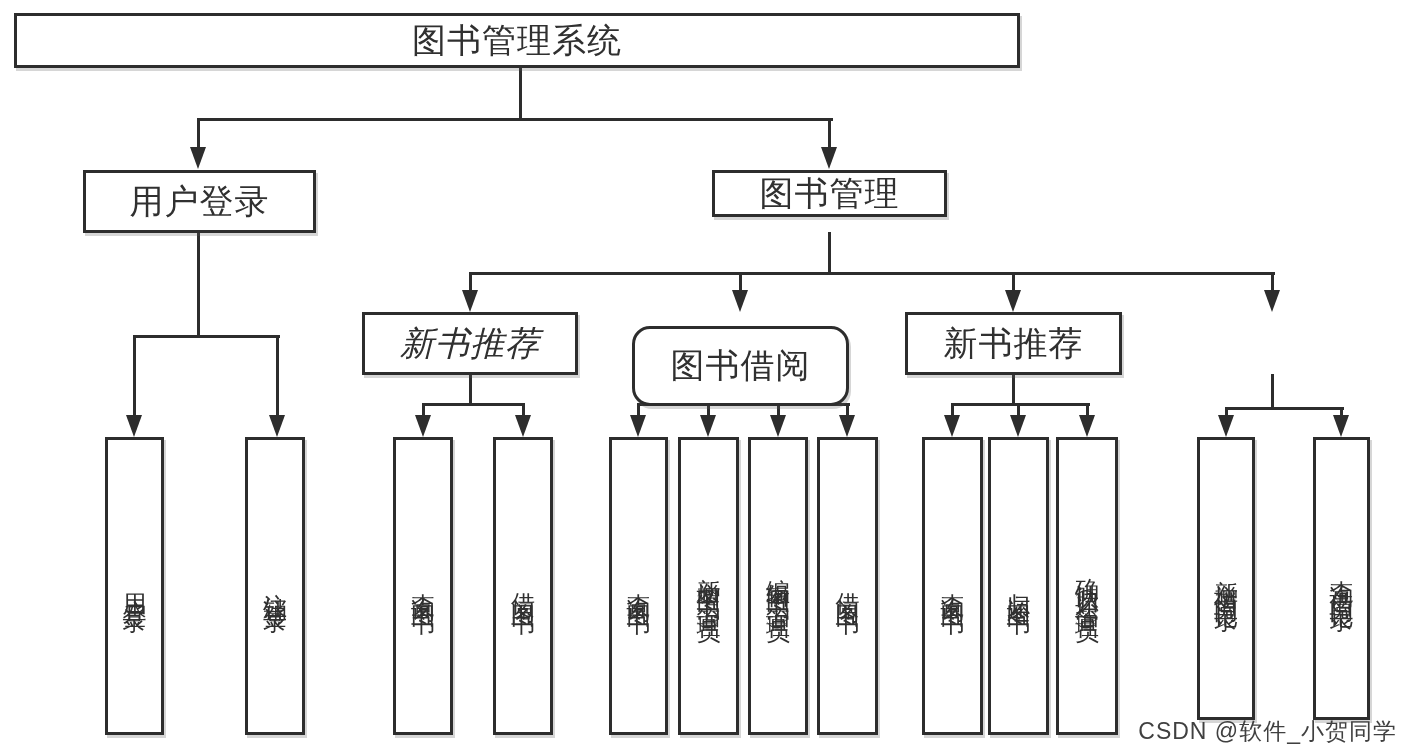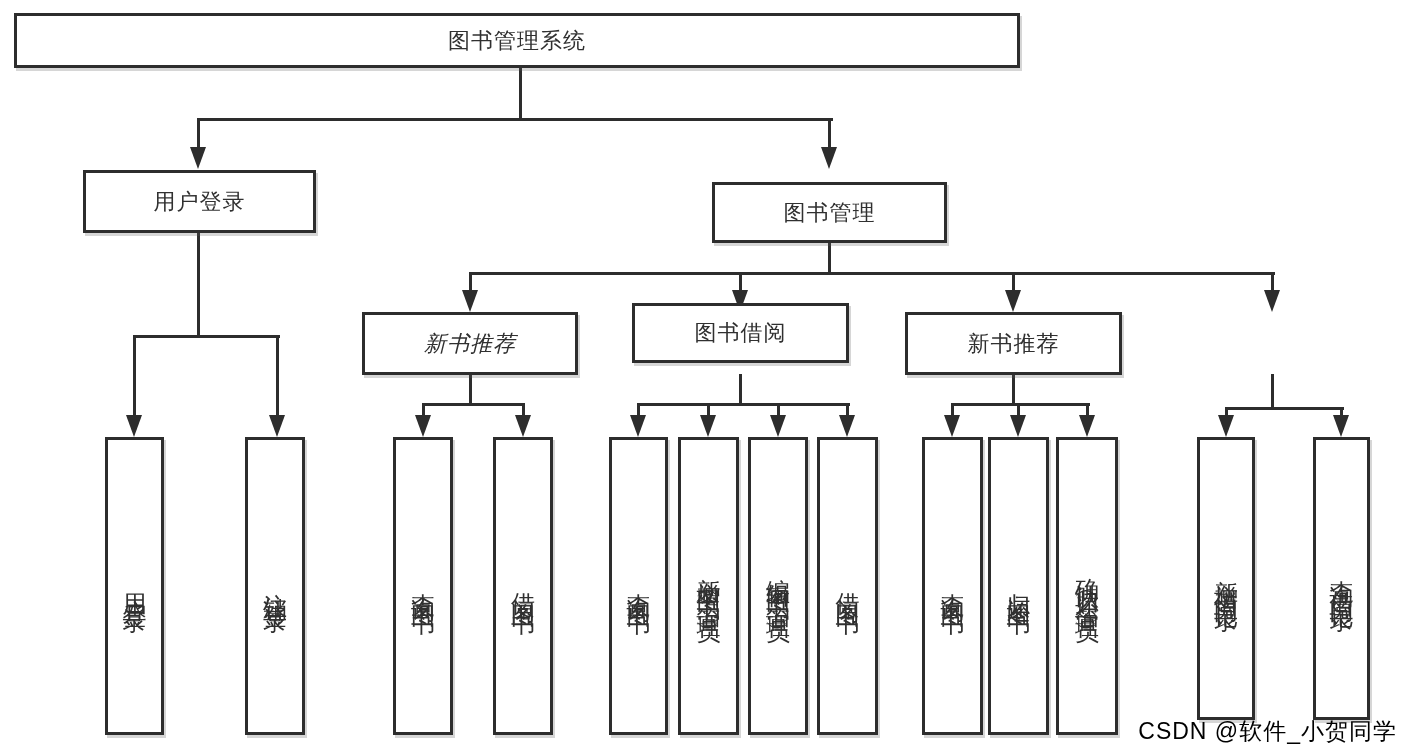--- a/index.html
+++ b/index.html
@@ -10,21 +10,21 @@
     font-family:"Liberation Sans","DejaVu Sans",sans-serif;
     overflow:hidden;
   }
   .box{
     position:absolute;
     border:3px solid #2d2d2d;
     background:#ffffff;
     box-sizing:border-box;
     display:flex;align-items:center;justify-content:center;
     color:#303030;
-    font-size:22px;
+    font-size:34px;
     letter-spacing:1px;
     box-shadow:2px 3px 0 rgba(90,90,90,0.25);
     z-index:2;
   }
   .leaf{font-size:24px;}
   .vtext{
     writing-mode:vertical-rl;
     text-orientation:mixed;
     letter-spacing:6px;
     white-space:nowrap;
@@ -35,62 +35,62 @@
   .arrow{
     position:absolute;width:0;height:0;z-index:1;
     border-left:8px solid transparent;
     border-right:8px solid transparent;
     border-top:22px solid #2d2d2d;
   }
   #watermark{
     position:absolute;
     right:8px;top:716px;
     font-size:23px;
-    color:#000000;
+    color:#404040;
     letter-spacing:1px;
     z-index:5;
   }
 </style>
 </head>
 <body>
 
 <div id="canvas">
 
   <div class="box" style="left:14px;top:13px;width:1006px;height:55px;">图书管理系统</div>
 
   <div class="v" style="left:519px;top:66px;height:53px;"></div>
   <div class="h" style="left:197px;top:118px;width:636px;"></div>
   <div class="v" style="left:197px;top:118px;height:29px;"></div>
   <div class="arrow" style="left:190px;top:147px;"></div>
   <div class="v" style="left:828px;top:118px;height:29px;"></div>
   <div class="arrow" style="left:821px;top:147px;"></div>
 
   <div class="box" style="left:83px;top:170px;width:233px;height:63px;">用户登录</div>
-  <div class="box" style="left:712px;top:170px;width:235px;height:61px;margin-top:12px;">图书管理</div>
+  <div class="box" style="left:712px;top:170px;width:235px;height:47px;">图书管理</div>
 
   <div class="v" style="left:197px;top:232px;height:106px;"></div>
   <div class="h" style="left:133px;top:335px;width:147px;"></div>
   <div class="v" style="left:133px;top:335px;height:80px;"></div>
   <div class="arrow" style="left:126px;top:415px;"></div>
   <div class="v" style="left:276px;top:335px;height:80px;"></div>
   <div class="arrow" style="left:269px;top:415px;"></div>
 
   <div class="v" style="left:828px;top:232px;height:43px;"></div>
   <div class="h" style="left:469px;top:272px;width:806px;"></div>
   <div class="v" style="left:469px;top:272px;height:20px;"></div>
   <div class="arrow" style="left:462px;top:290px;"></div>
   <div class="v" style="left:739px;top:272px;height:20px;"></div>
   <div class="arrow" style="left:732px;top:290px;"></div>
   <div class="v" style="left:1012px;top:272px;height:20px;"></div>
   <div class="arrow" style="left:1005px;top:290px;"></div>
   <div class="v" style="left:1271px;top:272px;height:20px;"></div>
   <div class="arrow" style="left:1264px;top:290px;"></div>
 
   <div class="box" style="left:362px;top:312px;width:216px;height:63px;font-style:italic;">新书推荐</div>
-  <div class="box" style="left:632px;top:303px;width:217px;height:60px;">图书借阅</div>
+  <div class="box" style="left:632px;top:326px;width:217px;height:80px;border-radius:18px;">图书借阅</div>
   <div class="box" style="left:905px;top:312px;width:217px;height:63px;">新书推荐</div>
 
   <div class="v" style="left:469px;top:374px;height:32px;"></div>
   <div class="h" style="left:422px;top:403px;width:103px;"></div>
   <div class="v" style="left:422px;top:403px;height:12px;"></div>
   <div class="arrow" style="left:415px;top:415px;"></div>
   <div class="v" style="left:522px;top:403px;height:12px;"></div>
   <div class="arrow" style="left:515px;top:415px;"></div>
 
   <div class="v" style="left:739px;top:374px;height:32px;"></div>

